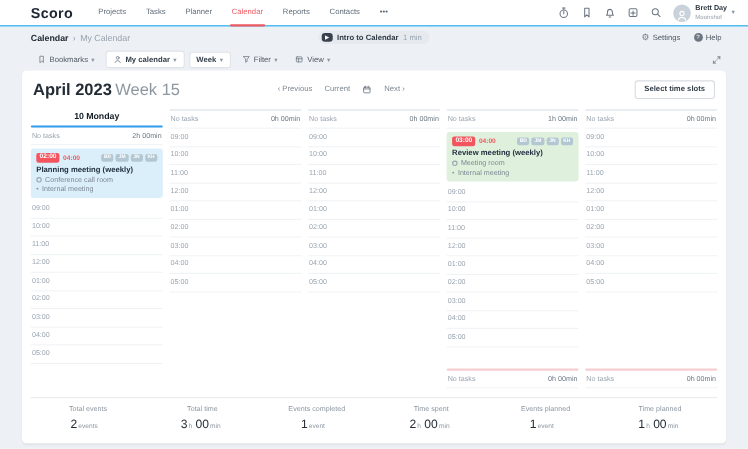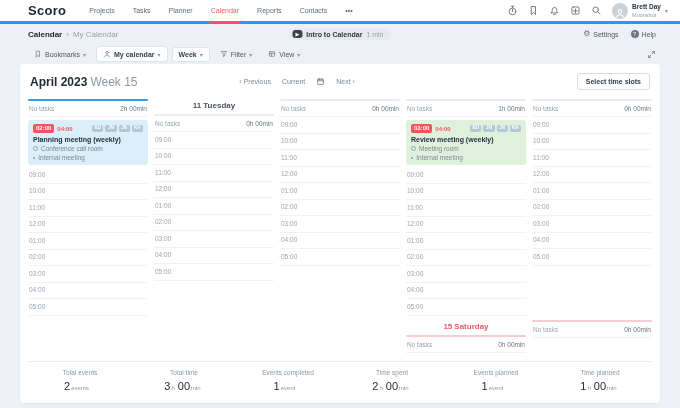--- a/index.html
+++ b/index.html
@@ -2,21 +2,21 @@
 <html><head>
 <meta charset="utf-8">
 <style>
   * { margin:0; padding:0; box-sizing:border-box; }
   html,body { width:680px; height:408px; }
   body { font-family:"Liberation Sans","DejaVu Sans",sans-serif; background:#edf0f4; color:#232b35; font-size:7px; overflow:hidden; }
   svg { display:block; }
   .ic { stroke:#6b7682; fill:none; stroke-width:1.2; stroke-linecap:round; stroke-linejoin:round; }
 
   
-  .topnav { height:24px; background:#fff; display:flex; align-items:center; padding:0 12px 0 28px; border-bottom:3px solid #0ea5e9; }
+  .topnav { height:24px; background:#fff; display:flex; align-items:center; padding:0 12px 0 28px; border-bottom:1px solid #0ea5e9; }
   .logo { font-weight:bold; font-size:13px; letter-spacing:.3px; color:#1d2733; margin-right:14px; cursor:pointer; }
   .nav-items { display:flex; align-items:stretch; height:24px; }
   .nav-item { position:relative; display:flex; align-items:center; padding:0 9px; color:#5f6b77; cursor:pointer; }
   .nav-underline { position:absolute; left:7px; right:7px; bottom:0; height:2px; background:#ee5a61; border-radius:1px; }
   .topnav-right { margin-left:auto; display:flex; align-items:center; gap:10px; }
   .icon-btn { cursor:pointer; }
   .user { display:flex; align-items:center; gap:4px; cursor:pointer; }
   .avatar { width:16px; height:16px; border-radius:50%; background:#c9d2da; overflow:hidden; display:flex; align-items:flex-end; justify-content:center; }
   .user-name { font-size:6.5px; color:#2b3540; font-weight:bold; line-height:1.25; }
   .user-org { font-size:5.5px; color:#98a2ad; font-weight:normal; }
@@ -38,21 +38,21 @@
 
   
   .toolbar { height:20px; display:flex; align-items:center; gap:4px; padding:0 24px 0 28px; }
   .tbtn { display:flex; align-items:center; gap:3px; padding:3px 6px; border-radius:3px; color:#4d5862; cursor:pointer; }
   .tbtn.boxed { background:#fff; border:1px solid #dfe4e9; font-weight:bold; color:#333e49; }
   .expand { margin-left:auto; cursor:pointer; }
 
   
   .card { margin:0 20px; background:#fff; border-radius:4px; box-shadow:0 1px 2px rgba(20,30,40,.06); padding:6px 8px 2px; }
   .card-head { display:flex; align-items:center; padding:3px 2px 9px; }
-  .cal-title { font-size:12px; color:#8d97a2; }
+  .cal-title { font-size:15px; color:#8d97a2; }
   .cal-title b { color:#232b35; margin-right:3px; }
   .cal-nav { display:flex; align-items:center; gap:11px; color:#7d8894; margin-left:auto; margin-right:auto; padding-right:120px; }
   .cal-nav span { cursor:pointer; }
   .select-slots { border:1px solid #d7dce2; border-radius:3px; background:#fff; padding:4px 8px; font-weight:bold; color:#333e49; font-size:7px; cursor:pointer; }
 
   .week-grid { display:grid; grid-template-columns:repeat(5,1fr); gap:0 6px; align-items:start; }
   .day-head { text-align:center; font-size:8px; color:#4a5560; padding:2px 0 4px; font-weight:600; }
   .day-head b { margin-right:2px; color:inherit; }
   .day-underline { height:2px; border-radius:1px; background:#e9edf1; }
   .day-sub { display:flex; justify-content:space-between; font-size:6.5px; color:#9aa5b0; padding:4px 1px; border-bottom:1px solid #f0f3f5; }
@@ -260,20 +260,23 @@
             </svg>
         </span>
         <span><span>Next</span> <span>›</span></span>
       </div>
       <button class="select-slots">Select time slots</button>
     </div>
 
     <div class="week-grid">
 
         <div class="day-col">
+          <div class="day-head" style="color: rgb(20, 28, 38);">
+            <b>10</b><span>Monday</span>
+          </div>
           <div class="day-underline" style="background: rgb(47, 156, 237);"></div>
           <div class="day-sub">
             <span>No tasks</span>
             <span class="total">2h 00min</span>
           </div>
           <div class="event-card" style="background: rgb(218, 239, 250);">
             <div class="event-top">
               <span class="time-badge">02:00</span>
               <span class="end-time">04:00</span>
               <span class="chips">
@@ -313,23 +316,20 @@
 
             <div class="slot">03:00</div>
 
             <div class="slot">04:00</div>
 
             <div class="slot">05:00</div>
 
         </div>
 
         <div class="day-col">
-          <div class="day-head" style="color: rgb(74, 85, 96);">
-            <b>11</b><span>Tuesday</span>
-          </div>
           <div class="day-underline" style="background: rgb(233, 237, 241);"></div>
           <div class="day-sub">
             <span>No tasks</span>
             <span class="total">0h 00min</span>
           </div>
 
             <div class="slot">09:00</div>
 
             <div class="slot">10:00</div>
 
@@ -454,23 +454,20 @@
 
             <div class="slot">05:00</div>
 
         </div>
 
     </div>
 
     <div class="weekend-grid">
 
         <div class="we-col">
-          <div class="we-head">
-            <b>15</b><span>Saturday</span>
-          </div>
           <div class="we-underline"></div>
           <div class="day-sub">
             <span>No tasks</span>
             <span class="total">0h 00min</span>
           </div>
         </div>
 
         <div class="we-col">
           <div class="we-underline"></div>
           <div class="day-sub">

